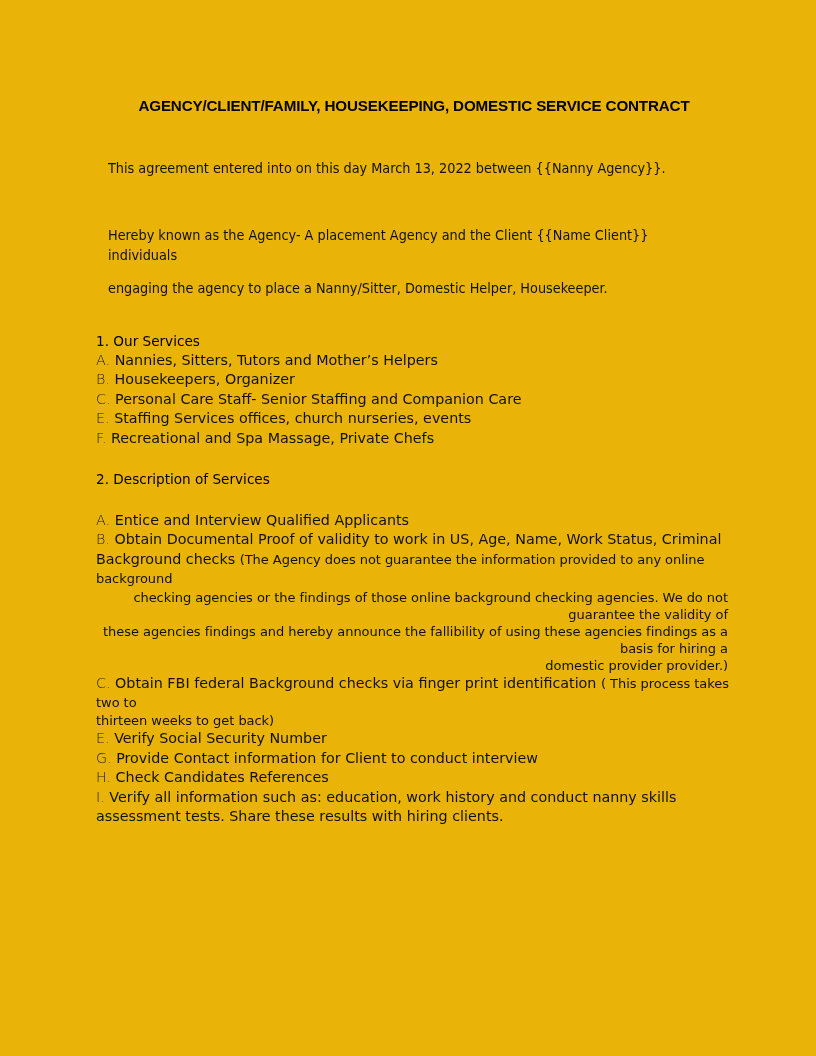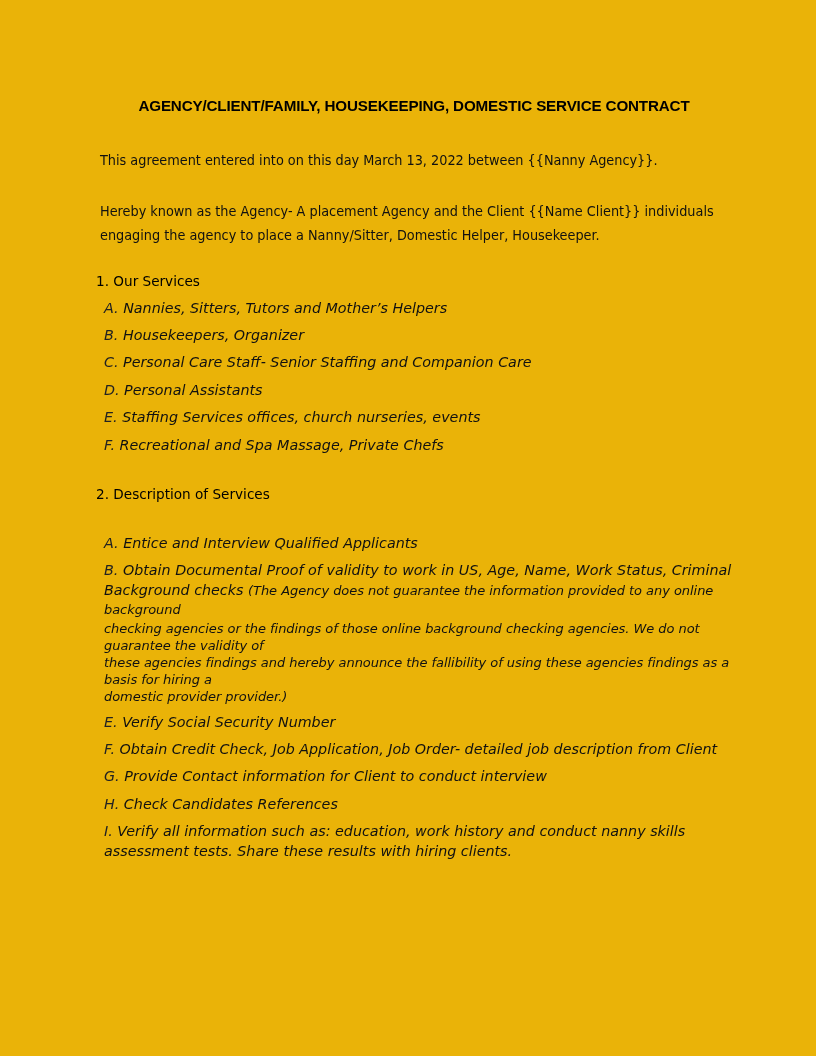--- a/index.html
+++ b/index.html
@@ -32,58 +32,57 @@
     margin: 0 0 0 0;
     line-height: 20px;
     white-space: nowrap;
   }
   .spacer-lg { height: 30px; }
   .spacer-md { height: 22px; }
   .para {
     font-size: 14.3px;
     line-height: 20.5px;
     color: #111;
-    margin: 4px;
+    margin: 12px;
     font-stretch: condensed;
   }
   .section-head {
     font-size: 13.6px;
     font-weight: normal;
     line-height: 19px;
     color: #000;
     margin: 0;
   }
   .list {
     margin: 0;
     padding: 0;
     list-style: none;
   }
   .list-item {
     font-size: 14.3px;
     line-height: 19.4px;
     color: #111;
-    margin: 8px;
-    font-style: italic;
+    margin: 0;
   }
   .marker {
     font-weight: 300;
     color: #222;
   }
   .fine {
     font-size: 13px;
     line-height: 17px;
     color: #111;
     letter-spacing: -0.05px;
   }
   .fine-block {
     display: block;
     width: 636px;
   }
   .item-b-wrap { width: 636px; }
-  .wide { width: 632px; }
+  .wide { width: 632px; text-align: right; }
 </style>
 </head>
 <body>
 
 <div class="page">
   <div class="doc">
 
     <h1 class="doc-title">AGENCY/CLIENT/FAMILY,  HOUSEKEEPING, DOMESTIC  SERVICE CONTRACT</h1>
 
     <div class="spacer-lg"></div>
@@ -109,24 +108,20 @@
       </li>
       <li class="list-item">
         <span class="marker">B.</span>
         <span>Housekeepers, Organizer</span>
       </li>
       <li class="list-item">
         <span class="marker">C.</span>
         <span>Personal Care Staff- Senior Staffing and Companion Care</span>
       </li>
       <li class="list-item">
-        <span class="marker">D.</span>
-        <span>Personal Assistants</span>
-      </li>
-      <li class="list-item">
         <span class="marker">E.</span>
         <span>Staffing Services offices, church  nurseries, events</span>
       </li>
       <li class="list-item">
         <span class="marker">F.</span>
         <span>Recreational and Spa Massage, Private Chefs</span>
       </li>
     </ul>
 
     <div class="spacer-md"></div>
@@ -149,28 +144,30 @@
         <span class="marker">B.</span>
         <span>Obtain Documental Proof of validity to work in US, Age, Name, Work Status, Criminal</span>
         <br>
         <span>Background checks</span>
         <span class="fine">(The Agency  does not guarantee the information provided to any online  background</span>
         <span class="fine fine-block wide">checking agencies or the findings of those online background checking agencies. We do not  guarantee the validity of</span>
         <span class="fine fine-block wide">these agencies findings  and hereby announce the fallibility of using these  agencies  findings as a basis for  hiring a</span>
         <span class="fine fine-block wide">domestic provider provider.)</span>
       </li>
 
+      <li class="list-item">
+        <span class="marker">C.</span>
+        <span>Obtain FBI federal Background checks via finger print identification</span>
+        <span class="fine">( This process takes   two to</span>
+        <span class="fine fine-block">thirteen weeks  to get back)</span>
+      </li>
 
       <li class="list-item">
         <span class="marker">E.</span>
         <span>Verify Social Security Number</span>
-      </li>
-      <li class="list-item">
-        <span class="marker">F.</span>
-        <span>Obtain Credit Check, Job Application, Job Order- detailed job description from Client</span>
       </li>
       <li class="list-item">
         <span class="marker">G.</span>
         <span>Provide Contact information for Client to conduct interview</span>
       </li>
       <li class="list-item">
         <span class="marker">H.</span>
         <span>Check Candidates References</span>
       </li>
 

